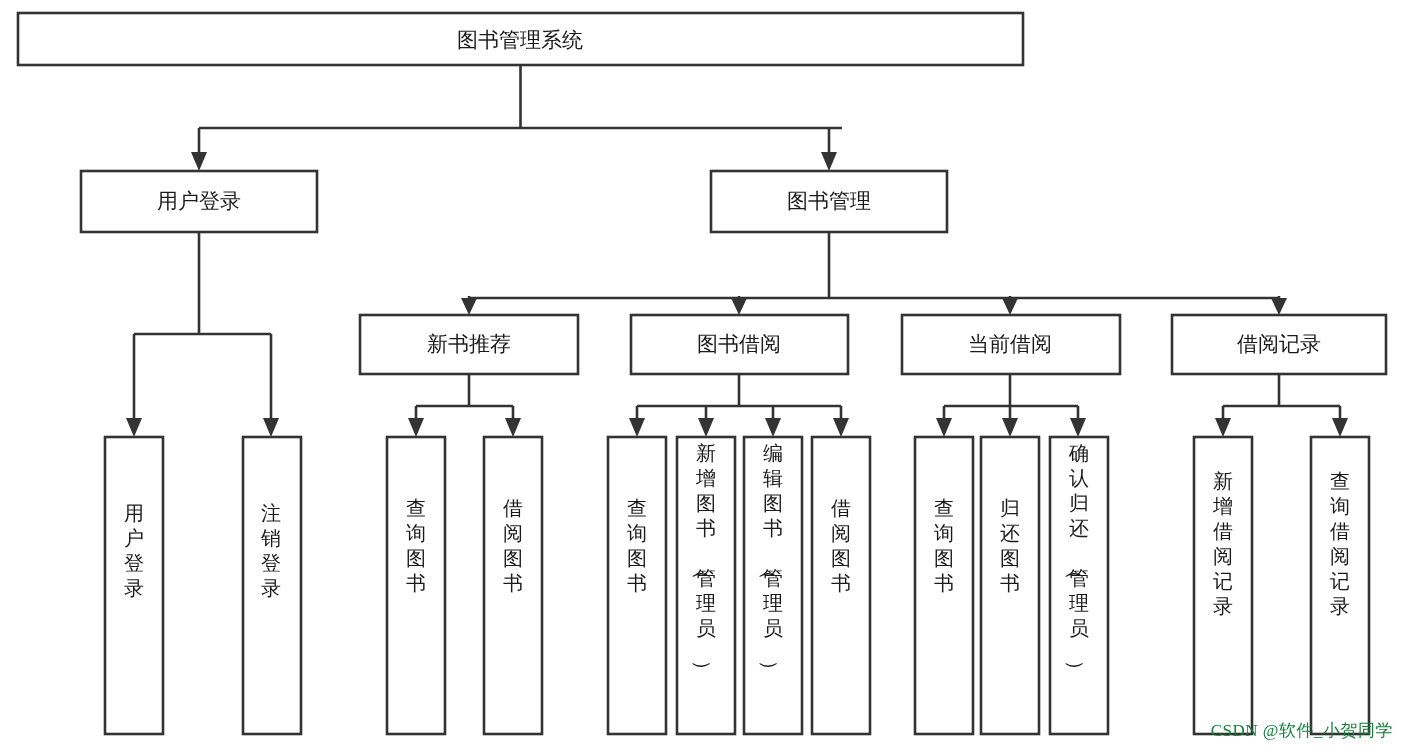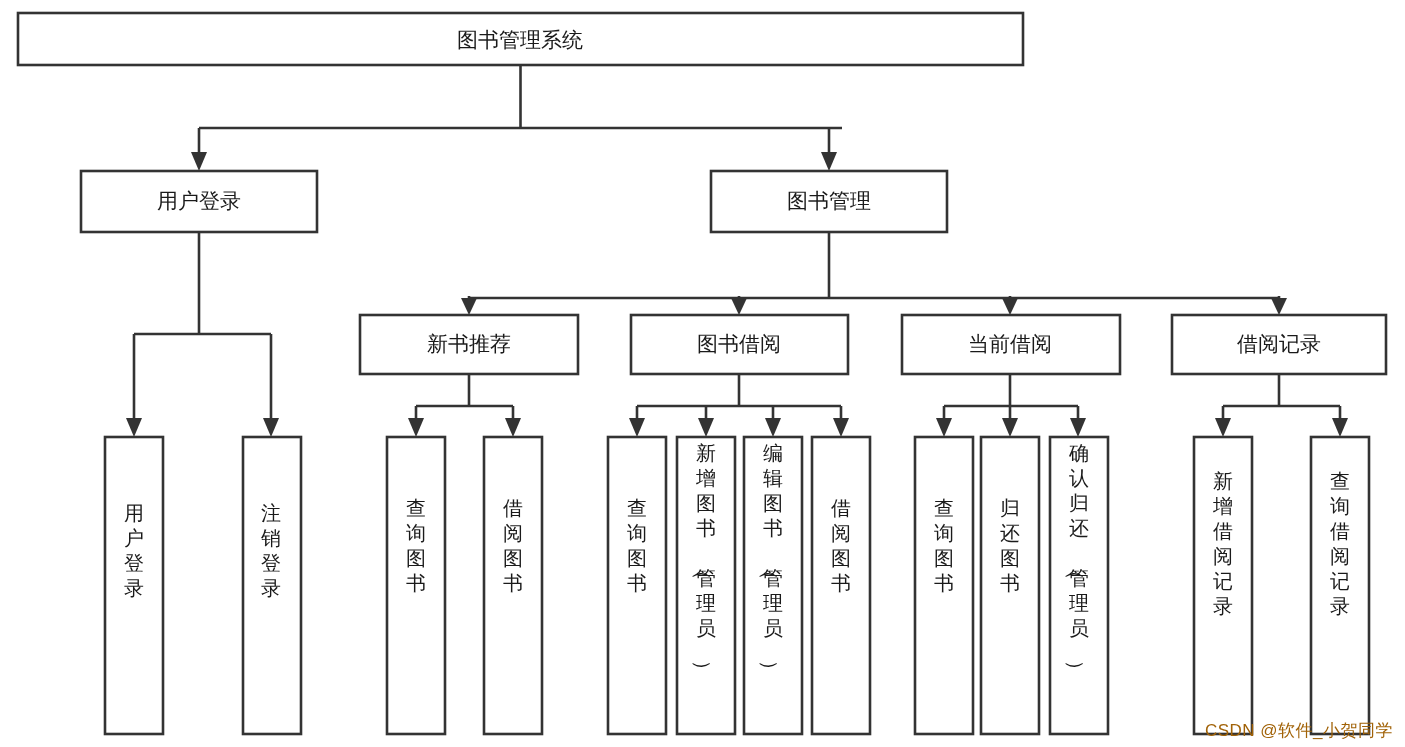--- a/index.html
+++ b/index.html
@@ -52,23 +52,23 @@
   .node-label-vertical {
     fill: #1a1a1a;
     font-family: "Liberation Sans", "DejaVu Sans", sans-serif;
     font-size: 20px;
     text-anchor: middle;
   }
   .watermark-text {
     position: absolute;
     right: 12px;
     bottom: 5px;
-    font-family: Liberation Sans, sans-serif;
+    font-family: Liberation Serif, serif;
     font-size: 17px;
-    color: #a16207;
+    color: #15803d;
     white-space: nowrap;
     letter-spacing: 0.5px;
     margin-top: 40px;
   }
 </style>
 </head>
 <body>
 
 <div id="diagram-root">
 

